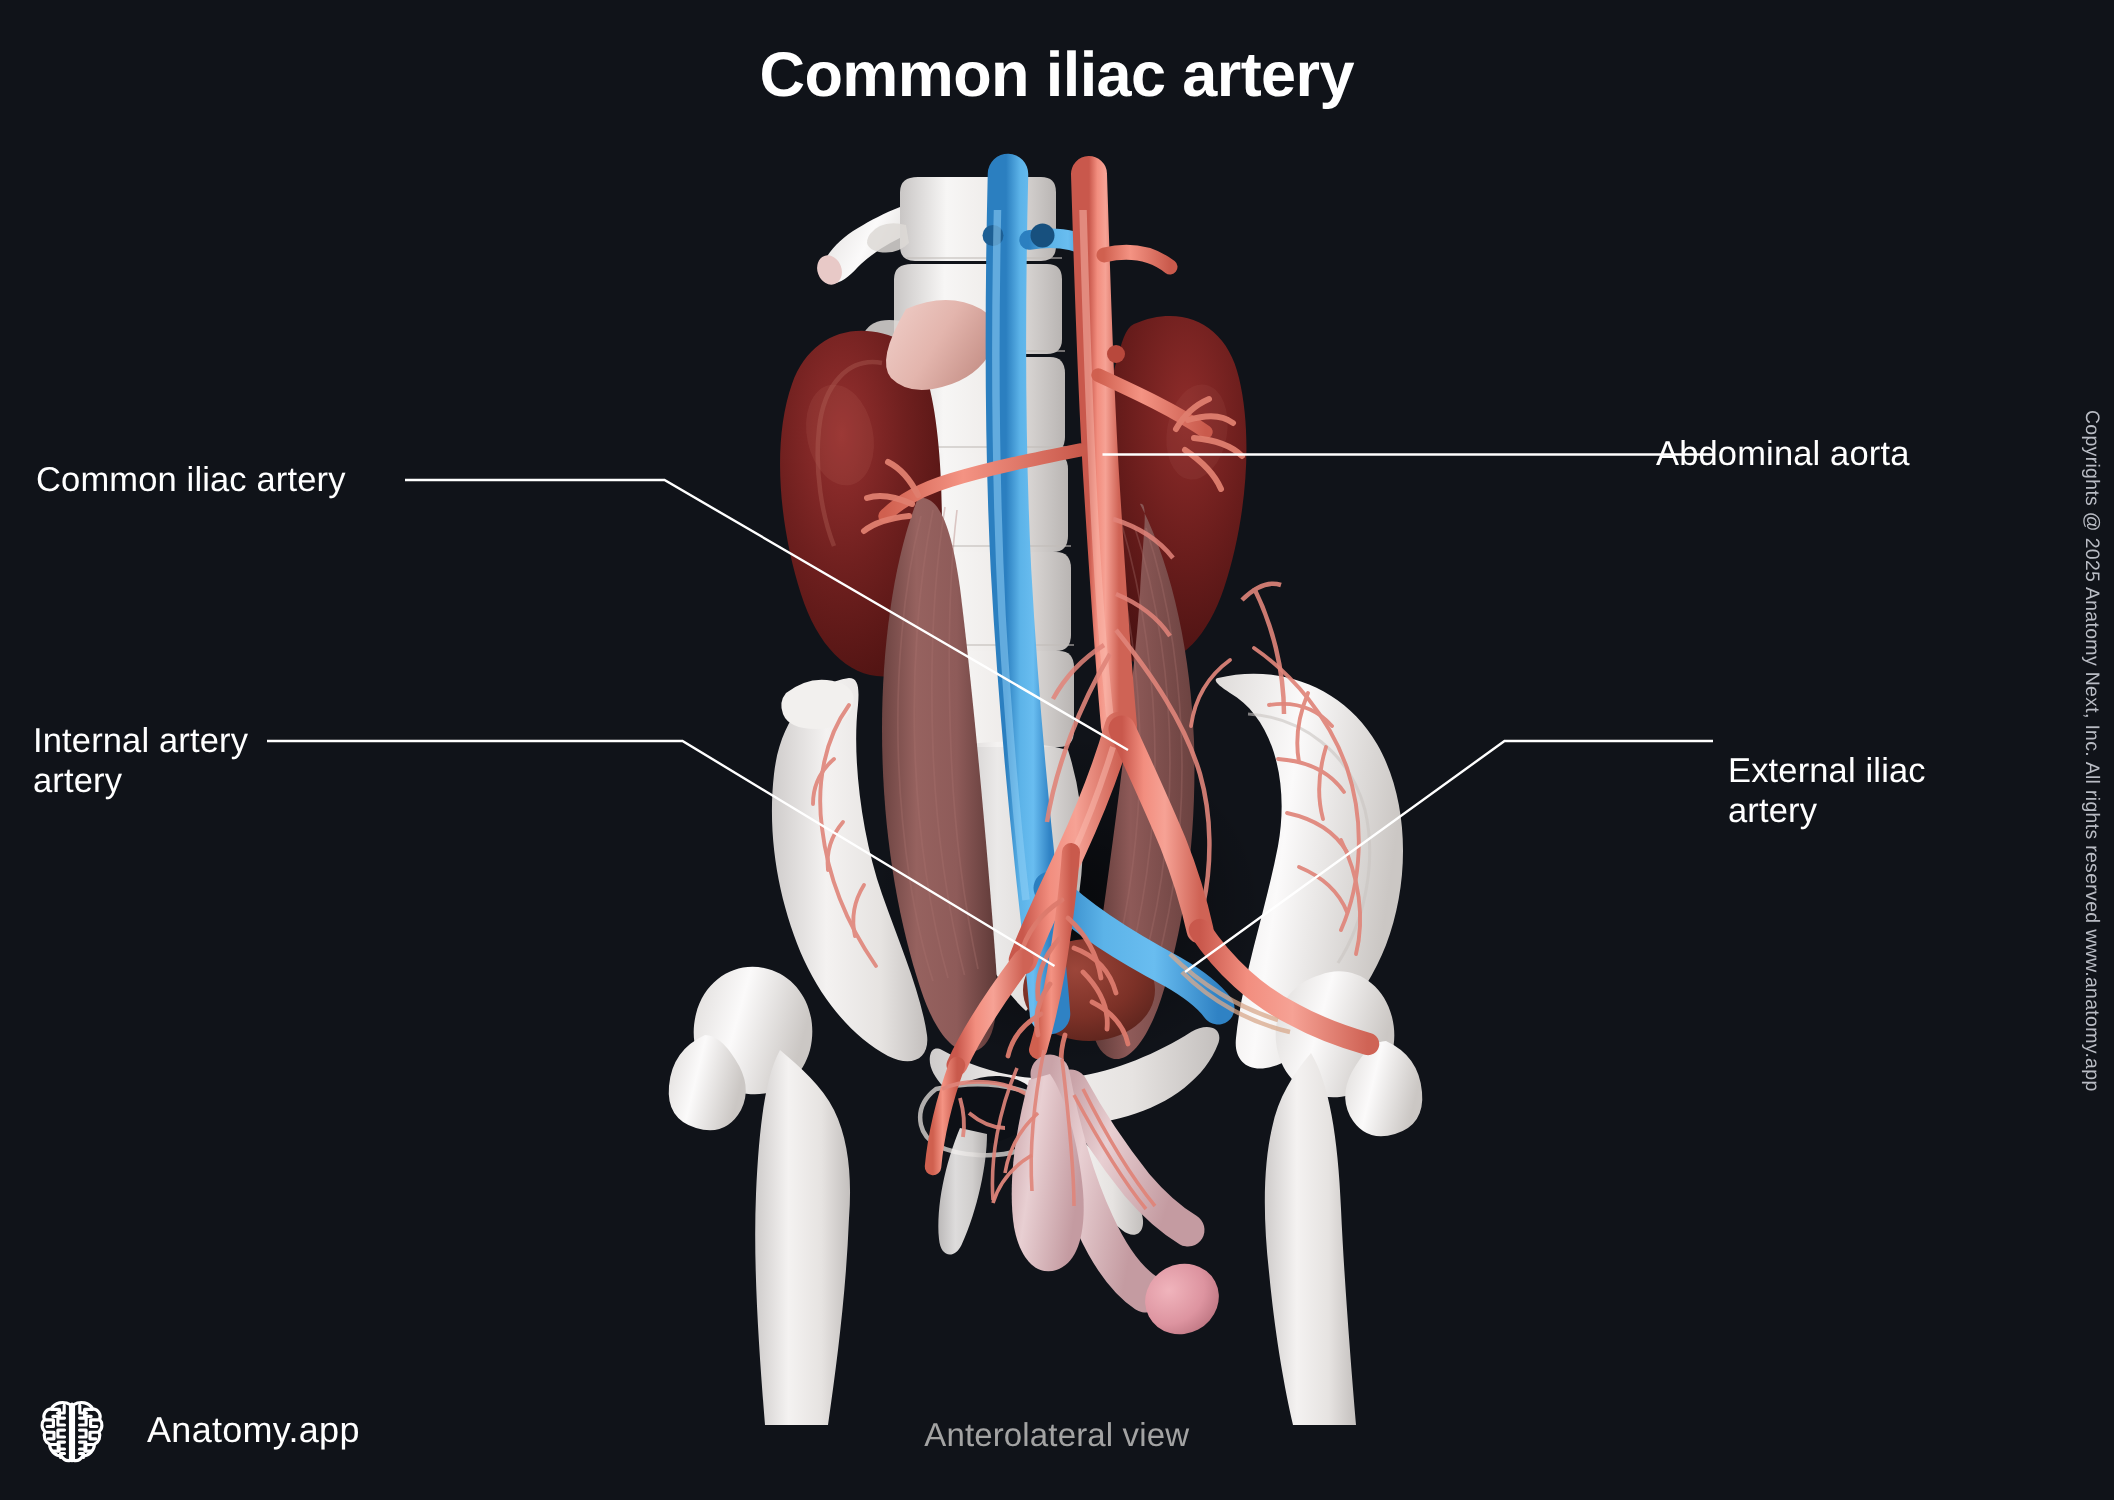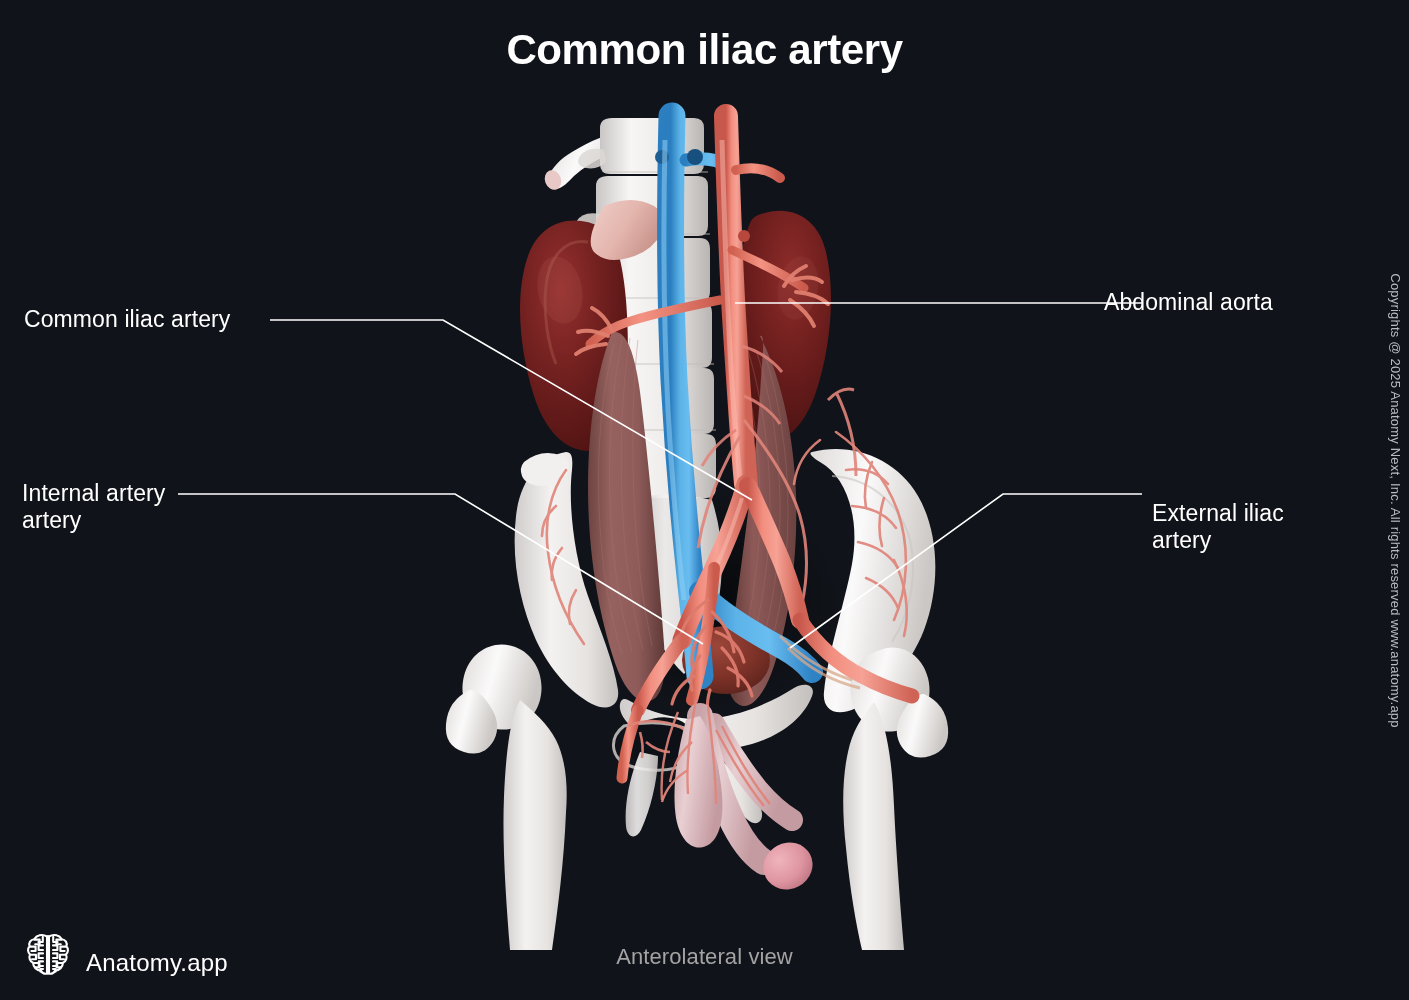--- a/index.html
+++ b/index.html
@@ -55,21 +55,21 @@
     transform-origin:center center;
     white-space:nowrap;
     color:#b9bcc4;
     font-size:13px;
     letter-spacing:0.2px;
   }
 
   
   #logo{
     position:absolute;left:26px;top:931px;
-    display:flex;align-items:flex-end;gap:16px;
+    display:flex;align-items:center;gap:28px;
   }
   #logo .logotext{
     color:#ffffff;font-size:24px;font-weight:400;letter-spacing:0.2px;
   }
 
   svg{display:block;}
   .leader{stroke:#ffffff;stroke-width:1.6;fill:none;}
 </style>
 </head>
 <body style="background: rgb(16, 19, 25);">

